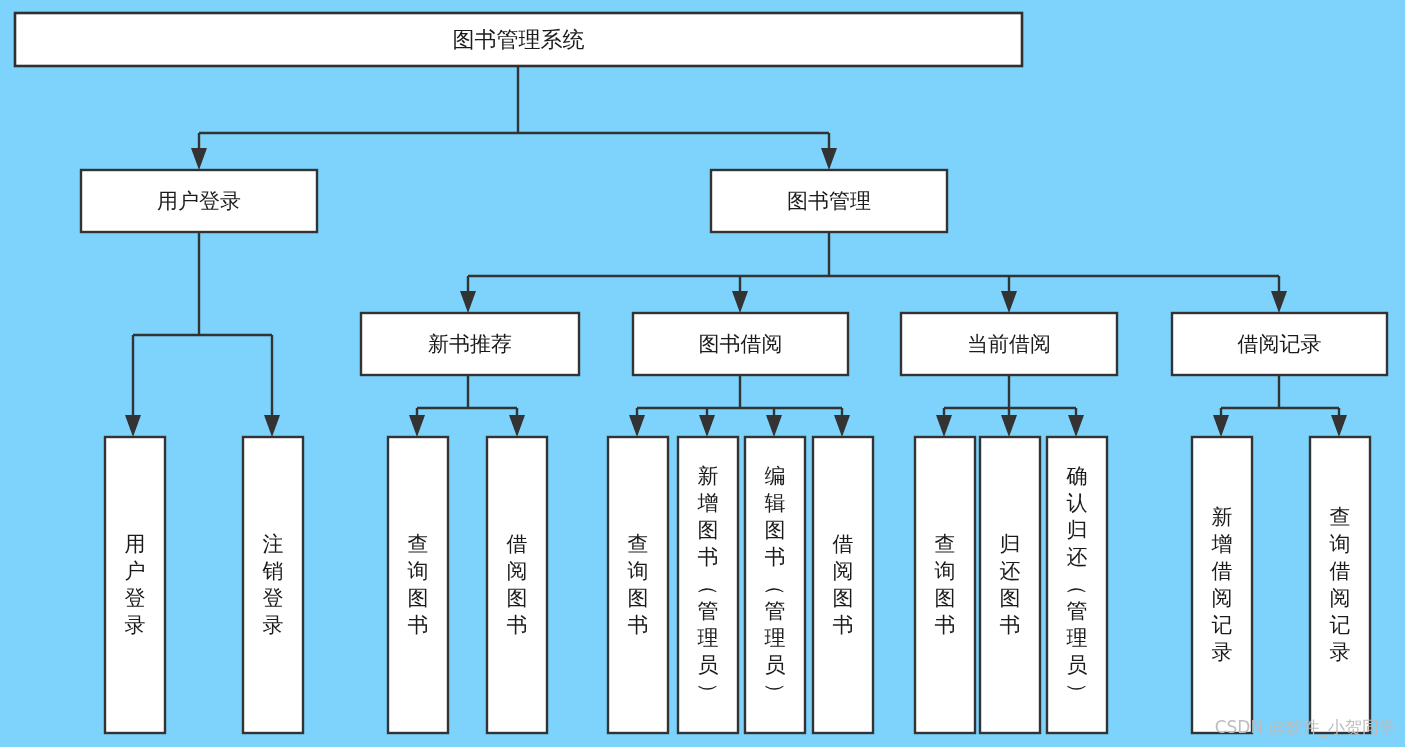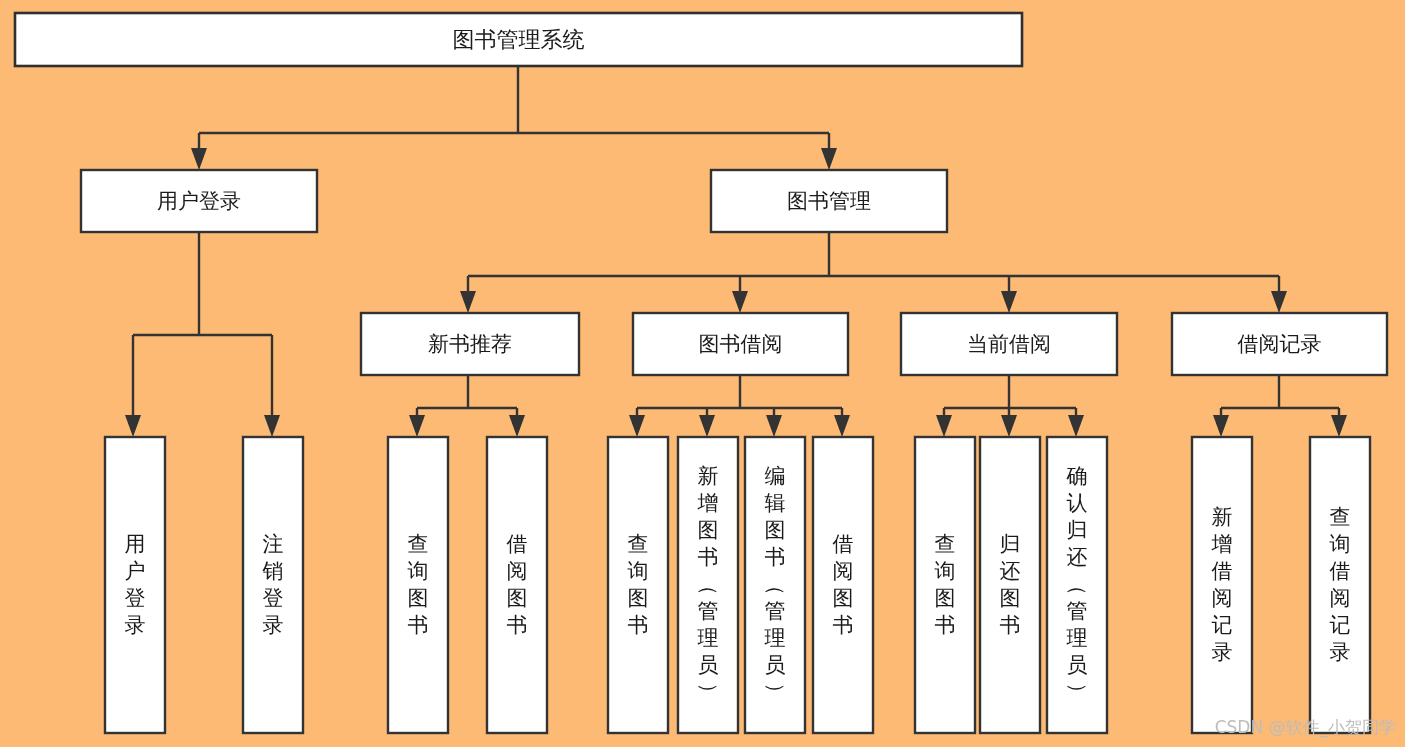--- a/index.html
+++ b/index.html
@@ -11,21 +11,21 @@
   body {
     width: 1405px;
     height: 747px;
     overflow: hidden;
     font-family: "DejaVu Sans", "Liberation Sans", sans-serif;
   }
   #diagram-root {
     position: relative;
     width: 1405px;
     height: 747px;
-    background: #fdba74;
+    background: #7dd3fc;
   }
   svg.diagram-canvas {
     position: absolute;
     left: 0;
     top: 0;
     width: 1405px;
     height: 747px;
     display: block;
   }
   .node-box {

